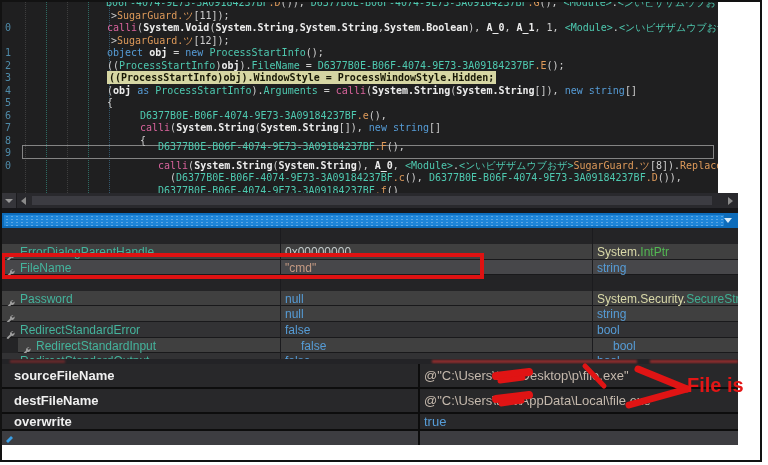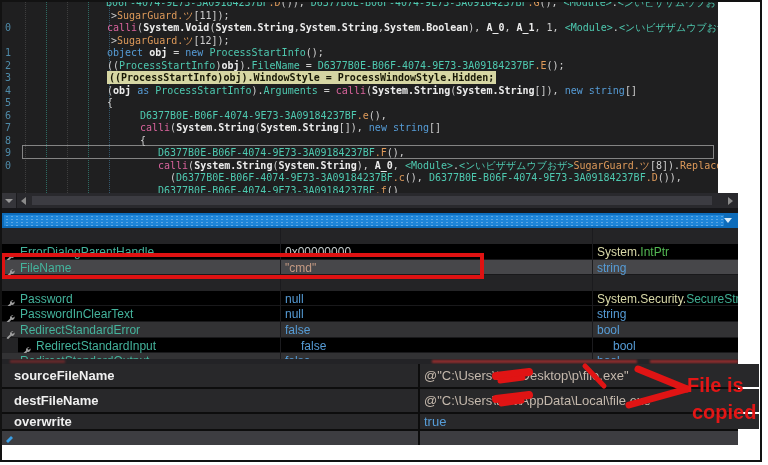--- a/index.html
+++ b/index.html
@@ -33,37 +33,37 @@
   .combo{position:absolute;left:2px;top:213px;width:736px;height:15px;background:#0e6cba;}
   .combo .inner{position:absolute;left:2px;top:2px;right:14px;bottom:2px;background:#1e85d8;
      background-image:radial-gradient(rgba(255,255,255,.28) 1px,transparent 1px);background-size:5px 3px;}
   .combo .tri{position:absolute;right:6px;top:5px;border-left:4px solid transparent;border-right:4px solid transparent;border-top:5px solid #d6eaf9;}
 
   
   .watch{position:absolute;left:2px;top:228px;width:736px;height:131px;background:#242426;overflow:hidden;}
   .w-head{position:absolute;left:0;top:0;width:100%;height:16px;background:#252527;border-bottom:1px solid #1a1a1c;}
   .w-head span{position:absolute;top:2px;font-size:12px;color:#c6c6c6;}
   .w-col{position:absolute;top:0;bottom:0;width:1px;background:#1b1b1e;z-index:5;}
-  .w-row{position:absolute;left:0;width:100%;height:15.6px;background:#000000;border-bottom:1px solid #19191b;box-sizing:border-box;}
+  .w-row{position:absolute;left:0;width:100%;height:15.6px;background:#404040;border-bottom:1px solid #19191b;box-sizing:border-box;}
   .w-row.alt{background:#323234;}
   .w-row.sel{background:#47474a;}
   .w-name{position:absolute;left:18px;top:1px;font-size:12px;color:#44b39c;white-space:nowrap;}
   .w-val{position:absolute;left:283px;top:1px;font-size:12px;white-space:nowrap;}
   .w-type{position:absolute;left:595px;top:1px;font-size:12px;white-space:nowrap;}
   .v-plain{color:#c3cbcb}.v-string{color:#c49a83}.v-keyword{color:#569cd6}.v-path{color:#c5b9ad}
   .ty-ns{color:#d9d9a8}.ty-struct{color:#53b853}.ty-class{color:#3fae92}.ty-kw{color:#569cd6}
   .w-icon{position:absolute;left:3px;top:3px;}
 
   
   .strip{position:absolute;left:2px;top:359px;width:736px;height:4.5px;background:#232326;overflow:hidden;}
   .smudge{position:absolute;top:1px;height:3px;background:#b23030;filter:blur(1px);}
 
   
   .copy{position:absolute;left:2px;top:363.5px;width:736px;height:81px;background:#0d0d0d;}
-  .c-row{position:absolute;left:0;width:100%;background:#28282a;padding-left:21px;}
+  .c-row{position:absolute;left:0;width:100%;background:#28282a;}
   .c-name{position:absolute;left:12px;font-size:13px;font-weight:bold;color:#f0f0f0;white-space:nowrap;}
   .c-val{position:absolute;left:422px;font-size:13px;white-space:nowrap;}
   .c-sep{position:absolute;left:416px;top:0;bottom:0;width:2px;background:#0d0d0d;z-index:5;}
   .c-empty{position:absolute;left:0;top:67px;width:100%;height:14px;background:#3d3d41;}
 
   
   .red-rect{position:absolute;left:1px;top:253px;width:483px;height:26px;border:4px solid #df1212;box-sizing:border-box;z-index:40;}
   .anno-svg{position:absolute;left:0;top:0;z-index:50;pointer-events:none;}
   .anno-text{position:absolute;font:bold 20px "Liberation Sans",sans-serif;color:#e31616;z-index:51;white-space:nowrap;}
   .anno-file-is{left:687px;top:374px;}
@@ -100,21 +100,21 @@
         <div class="code-line" style="left: 105px; top: 20px;"><span class="cs-p">calli</span><span class="cs-d">(</span><span class="cs-b">System.Void</span><span class="cs-d">(</span><span class="cs-b">System.String</span><span class="cs-d">,</span><span class="cs-b">System.String</span><span class="cs-d">,</span><span class="cs-b">System.Boolean</span><span class="cs-d">), </span><span class="cs-b">A_0</span><span class="cs-d">, </span><span class="cs-b">A_1</span><span class="cs-d">, 1, </span><span class="cs-t">&lt;Module&gt;</span><span class="cs-d">.</span><span class="cs-t">&lt;ンいビザザムウブおザ</span></div>
         <div class="code-line" style="left: 109px; top: 32.5px;"><span class="cs-d">&gt;</span><span class="cs-m">SugarGuard.ツ</span><span class="cs-d">[12]);</span></div>
         <div class="code-line" style="left: 105px; top: 45px;"><span class="cs-k">object</span><span class="cs-d"> </span><span class="cs-b">obj</span><span class="cs-d"> = </span><span class="cs-k">new</span><span class="cs-d"> </span><span class="cs-t">ProcessStartInfo</span><span class="cs-d">();</span></div>
         <div class="code-line" style="left: 105px; top: 57.5px;"><span class="cs-d">((</span><span class="cs-t">ProcessStartInfo</span><span class="cs-d">)</span><span class="cs-b">obj</span><span class="cs-d">).</span><span class="cs-t">FileName</span><span class="cs-d"> = </span><span class="cs-t">D6377B0E-B06F-4074-9E73-3A09184237BF</span><span class="cs-m">.E</span><span class="cs-d">();</span></div>
         <div class="code-line" style="left: 105px; top: 70px;"><span class="cs-h">((ProcessStartInfo)obj).WindowStyle = ProcessWindowStyle.Hidden;</span></div>
         <div class="code-line" style="left: 105px; top: 82.5px;"><span class="cs-d">(</span><span class="cs-b">obj</span><span class="cs-d"> </span><span class="cs-k">as</span><span class="cs-d"> </span><span class="cs-t">ProcessStartInfo</span><span class="cs-d">).</span><span class="cs-t">Arguments</span><span class="cs-d"> = </span><span class="cs-p">calli</span><span class="cs-d">(</span><span class="cs-b">System.String</span><span class="cs-d">(</span><span class="cs-b">System.String</span><span class="cs-d">[]), </span><span class="cs-k">new</span><span class="cs-d"> </span><span class="cs-k">string</span><span class="cs-d">[]</span></div>
         <div class="code-line" style="left: 105px; top: 95px;"><span class="cs-d">{</span></div>
         <div class="code-line" style="left: 138px; top: 107.5px;"><span class="cs-t">D6377B0E-B06F-4074-9E73-3A09184237BF</span><span class="cs-m">.e</span><span class="cs-d">(),</span></div>
         <div class="code-line" style="left: 138px; top: 120px;"><span class="cs-p">calli</span><span class="cs-d">(</span><span class="cs-b">System.String</span><span class="cs-d">(</span><span class="cs-b">System.String</span><span class="cs-d">[]), </span><span class="cs-k">new</span><span class="cs-d"> </span><span class="cs-k">string</span><span class="cs-d">[]</span></div>
         <div class="code-line" style="left: 138px; top: 132.5px;"><span class="cs-d">{</span></div>
-        <div class="code-line" style="left: 156px; top: 145px;"><span class="cs-t">D6377B0E-B06F-4074-9E73-3A09184237BF</span><span class="cs-m">.F</span><span class="cs-d">(),</span></div>
+        <div class="code-line" style="left: 156px; top: 139px;"><span class="cs-t">D6377B0E-B06F-4074-9E73-3A09184237BF</span><span class="cs-m">.F</span><span class="cs-d">(),</span></div>
         <div class="code-line" style="left: 156px; top: 157.5px;"><span class="cs-p">calli</span><span class="cs-d">(</span><span class="cs-b">System.String</span><span class="cs-d">(</span><span class="cs-b">System.String</span><span class="cs-d">), </span><span class="cs-b">A_0</span><span class="cs-d">, </span><span class="cs-t">&lt;Module&gt;</span><span class="cs-d">.</span><span class="cs-t">&lt;ンいビザザムウブおザ&gt;</span><span class="cs-m">SugarGuard.ツ</span><span class="cs-d">[8]).</span><span class="cs-m">Replace</span></div>
         <div class="code-line" style="left: 168px; top: 170px;"><span class="cs-d">(</span><span class="cs-t">D6377B0E-B06F-4074-9E73-3A09184237BF</span><span class="cs-m">.c</span><span class="cs-d">(), </span><span class="cs-t">D6377B0E-B06F-4074-9E73-3A09184237BF</span><span class="cs-m">.D</span><span class="cs-d">()),</span></div>
         <div class="code-line" style="left: 156px; top: 182.5px;"><span class="cs-t">D6377B0E-B06F-4074-9E73-3A09184237BF</span><span class="cs-m">.f</span><span class="cs-d">()</span></div>
       </div>
   </div>
 
   <div class="hscroll">
     <div class="hs-btn">
         <span class="tri"></span>
       </div>
@@ -162,21 +162,20 @@
               <path d="M8.5 2.5a2.5 2.5 0 0 0-3.4 3L1.5 9l1.5 1.2 3.4-3.4a2.5 2.5 0 0 0 3-3.4L7.8 5 6.2 3.6z" fill="#9e9e9e"></path>
             </svg></span>
           <span class="w-name">Password</span>
           <span class="w-val v-keyword">null</span>
           <span class="w-type"><span class="ty-ns">System.Security.</span><span class="ty-class">SecureString</span></span>
         </div>
         <div class="w-row" style="top: 78.4px;">
           <span class="w-icon"><svg width="10" height="10">
               <path d="M8.5 2.5a2.5 2.5 0 0 0-3.4 3L1.5 9l1.5 1.2 3.4-3.4a2.5 2.5 0 0 0 3-3.4L7.8 5 6.2 3.6z" fill="#9e9e9e"></path>
             </svg></span>
-          <span class="w-name">PasswordInClearText</span>
           <span class="w-val v-keyword">null</span>
           <span class="w-type"><span class="ty-kw">string</span></span>
         </div>
         <div class="w-row alt" style="top: 94px;">
           <span class="w-icon"><svg width="10" height="10">
               <path d="M8.5 2.5a2.5 2.5 0 0 0-3.4 3L1.5 9l1.5 1.2 3.4-3.4a2.5 2.5 0 0 0 3-3.4L7.8 5 6.2 3.6z" fill="#9e9e9e"></path>
             </svg></span>
           <span class="w-name">RedirectStandardError</span>
           <span class="w-val v-keyword">false</span>
           <span class="w-type"><span class="ty-kw">bool</span></span>
@@ -233,16 +232,15 @@
       <line x1="496" y1="376" x2="529" y2="372" stroke-width="8"></line>
       <line x1="500" y1="381" x2="523" y2="378" stroke-width="5"></line>
       <line x1="585" y1="366" x2="604" y2="386" stroke-width="5"></line>
       <line x1="496" y1="399" x2="529" y2="395" stroke-width="8"></line>
       <line x1="501" y1="404" x2="522" y2="401" stroke-width="5"></line>
       <line x1="638" y1="369" x2="687" y2="389" stroke-width="7"></line>
       <line x1="687" y1="389" x2="629" y2="405" stroke-width="7"></line>
     </g>
   </svg>
   <div class="anno-text anno-file-is">File is</div>
-  <div class="anno-text anno-copied">copied</div>
 
   <div class="frame"></div>
 </div>
 
 </body></html>

